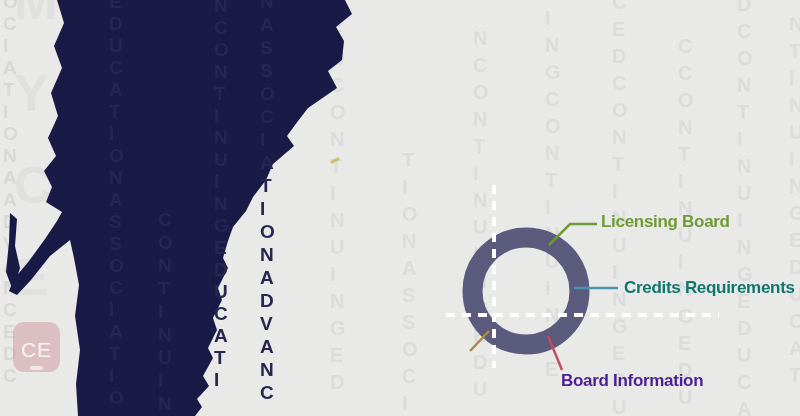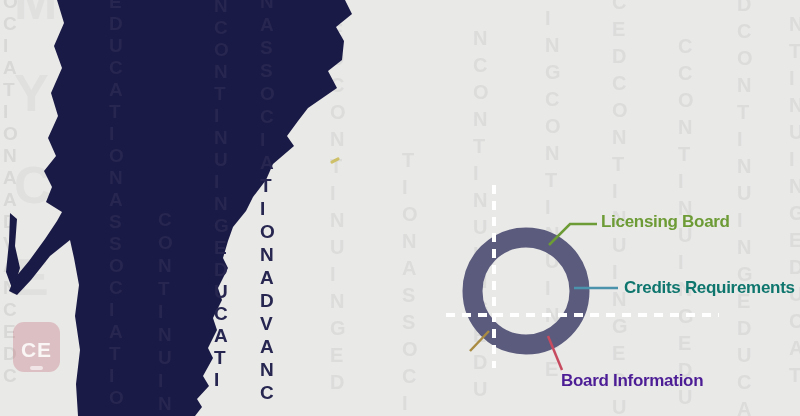--- a/index.html
+++ b/index.html
@@ -42,21 +42,21 @@
     position:absolute; left:330px; top:159px; width:10px; height:3px;
     transform:rotate(-28deg); border-radius:2px; opacity:.8;
   }
   
   #ce-badge{
     position:absolute; left:13px; top:322px; width:47px; height:50px;
     border-radius:11px; background:rgba(184,74,85,0.26);
     display:flex; flex-direction:column; align-items:center; justify-content:center;
   }
   #ce-badge .ce-text{
-    font-weight:700; font-size:21px; color:rgba(255,255,255,0.85);
+    font-weight:400; font-size:21px; color:rgba(255,255,255,0.85);
     letter-spacing:1px; line-height:1; margin-top:14px;text-align:right;
   }
   #ce-badge .ce-bar{
     width:13px; height:4px; margin-top:6px; border-radius:2px;
     background:rgba(255,255,255,0.6);
   }
 </style>
 </head>
 <body>
 

